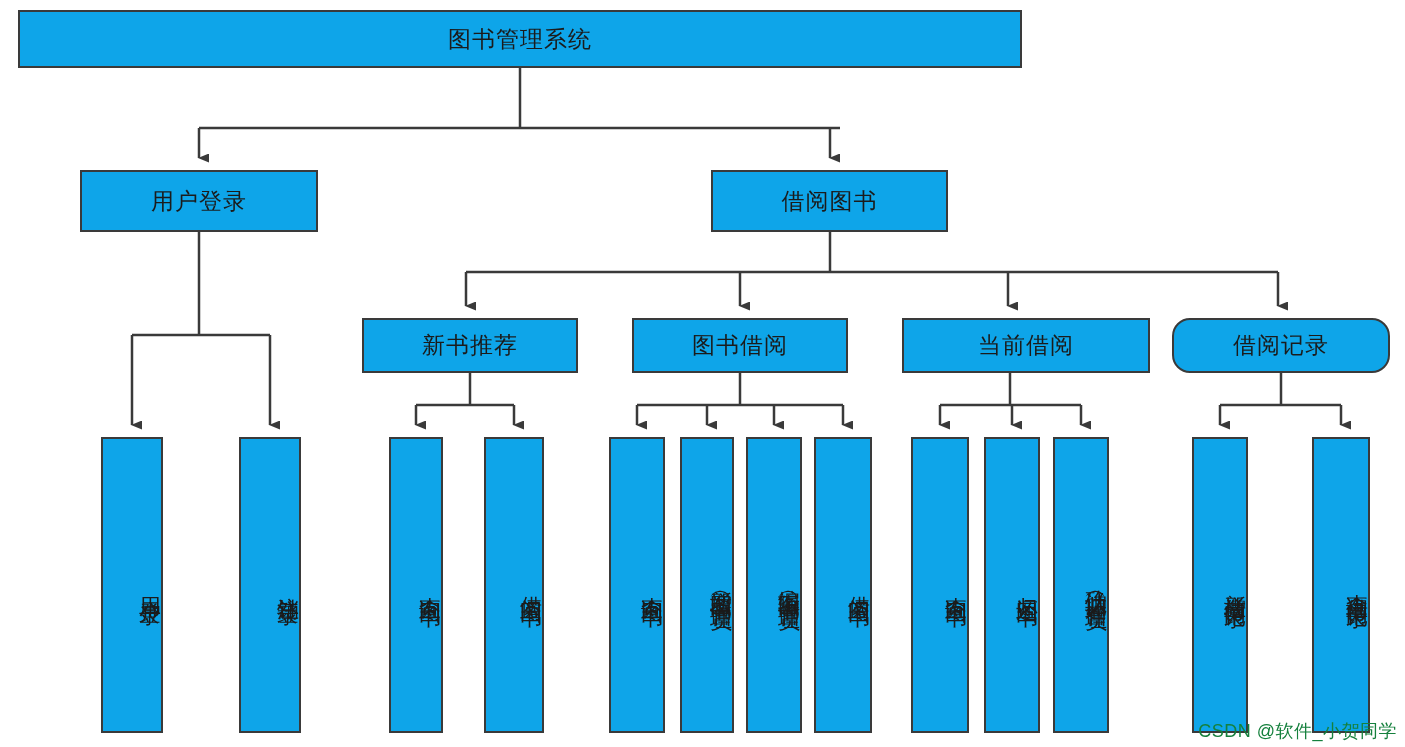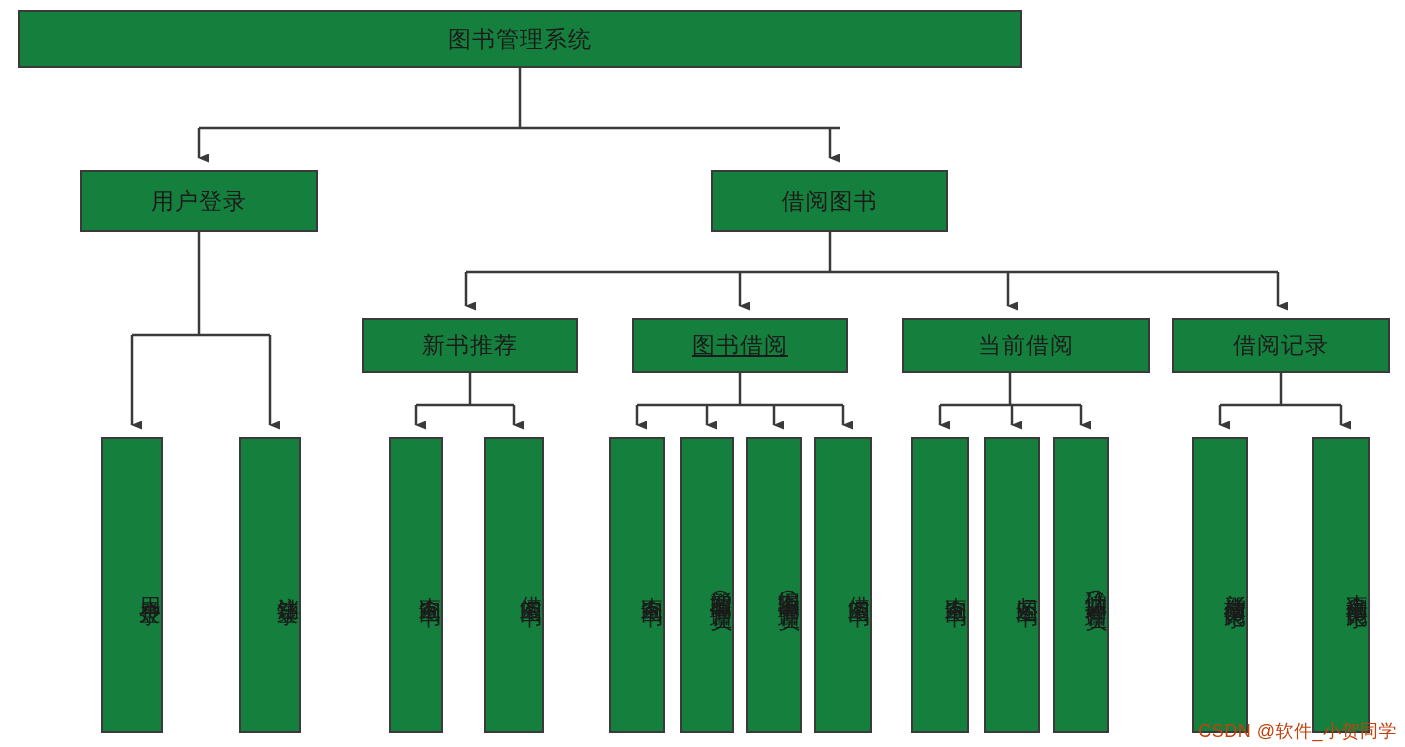--- a/index.html
+++ b/index.html
@@ -4,21 +4,21 @@
 <style>
   html,body{margin:0;padding:0;background:#ffffff;}
   body{
     font-family:"Liberation Sans","DejaVu Sans",sans-serif;
     width:1405px;height:747px;overflow:hidden;position:relative;
   }
   #canvas{position:absolute;left:0;top:0;width:1405px;height:747px;}
   .diagram-svg{position:absolute;left:0;top:0;}
   .node{
     position:absolute;box-sizing:border-box;
-    border:2.5px solid #3a3a3a;background:#15803d;
+    border:2.5px solid #3a3a3a;background:#0ea5e9;
     display:flex;align-items:center;justify-content:center;
     color:#1b1b1b;
   }
   .node.h-node{font-size:23px;letter-spacing:1px;}
   .node.root-node{font-size:23px;letter-spacing:1px;}
   .node.leaf-node{
     font-size:22px;
     writing-mode:vertical-rl;
     text-orientation:upright;
     letter-spacing:3px;
@@ -30,21 +30,21 @@
   .node.leaf-node.tall-text{align-items:flex-start;}
   .leaf-label{
     writing-mode:vertical-rl;
     text-orientation:upright;
     white-space:nowrap;
   }
   .watermark{
     position:absolute;
     right:8px;bottom:4px;
     font-size:18px;
-    color:#c2410c;
+    color:#15803d;
     letter-spacing:0.5px;
     white-space:nowrap;
     pointer-events:none;
   }
 </style>
 </head>
 <body>
 
 <div id="canvas">
 
@@ -105,27 +105,27 @@
   <div class="node h-node" style="left:80px;top:170px;width:238px;height:62px;">
     <span>用户登录</span>
   </div>
   <div class="node h-node" style="left:711px;top:170px;width:237px;height:62px;">
     <span>借阅图书</span>
   </div>
 
   <div class="node h-node" style="left:362px;top:318px;width:216px;height:55px;">
     <span>新书推荐</span>
   </div>
-  <div class="node h-node" style="left:632px;top:318px;width:216px;height:55px;text-decoration:underline;">
+  <div class="node h-node" style="left:632px;top:318px;width:216px;height:55px;">
     <span>图书借阅</span>
   </div>
   <div class="node h-node" style="left:902px;top:318px;width:248px;height:55px;">
     <span>当前借阅</span>
   </div>
-  <div class="node h-node" style="left:1172px;top:318px;width:218px;height:55px;">
+  <div class="node h-node" style="left:1172px;top:318px;width:218px;height:55px;border-radius:18px;">
     <span>借阅记录</span>
   </div>
 
   <div class="node leaf-node" style="left:101px;top:437px;width:62px;height:296px;">
     <span class="leaf-label">用户登录</span>
   </div>
   <div class="node leaf-node" style="left:239px;top:437px;width:62px;height:296px;">
     <span class="leaf-label">注销登录</span>
   </div>
 

